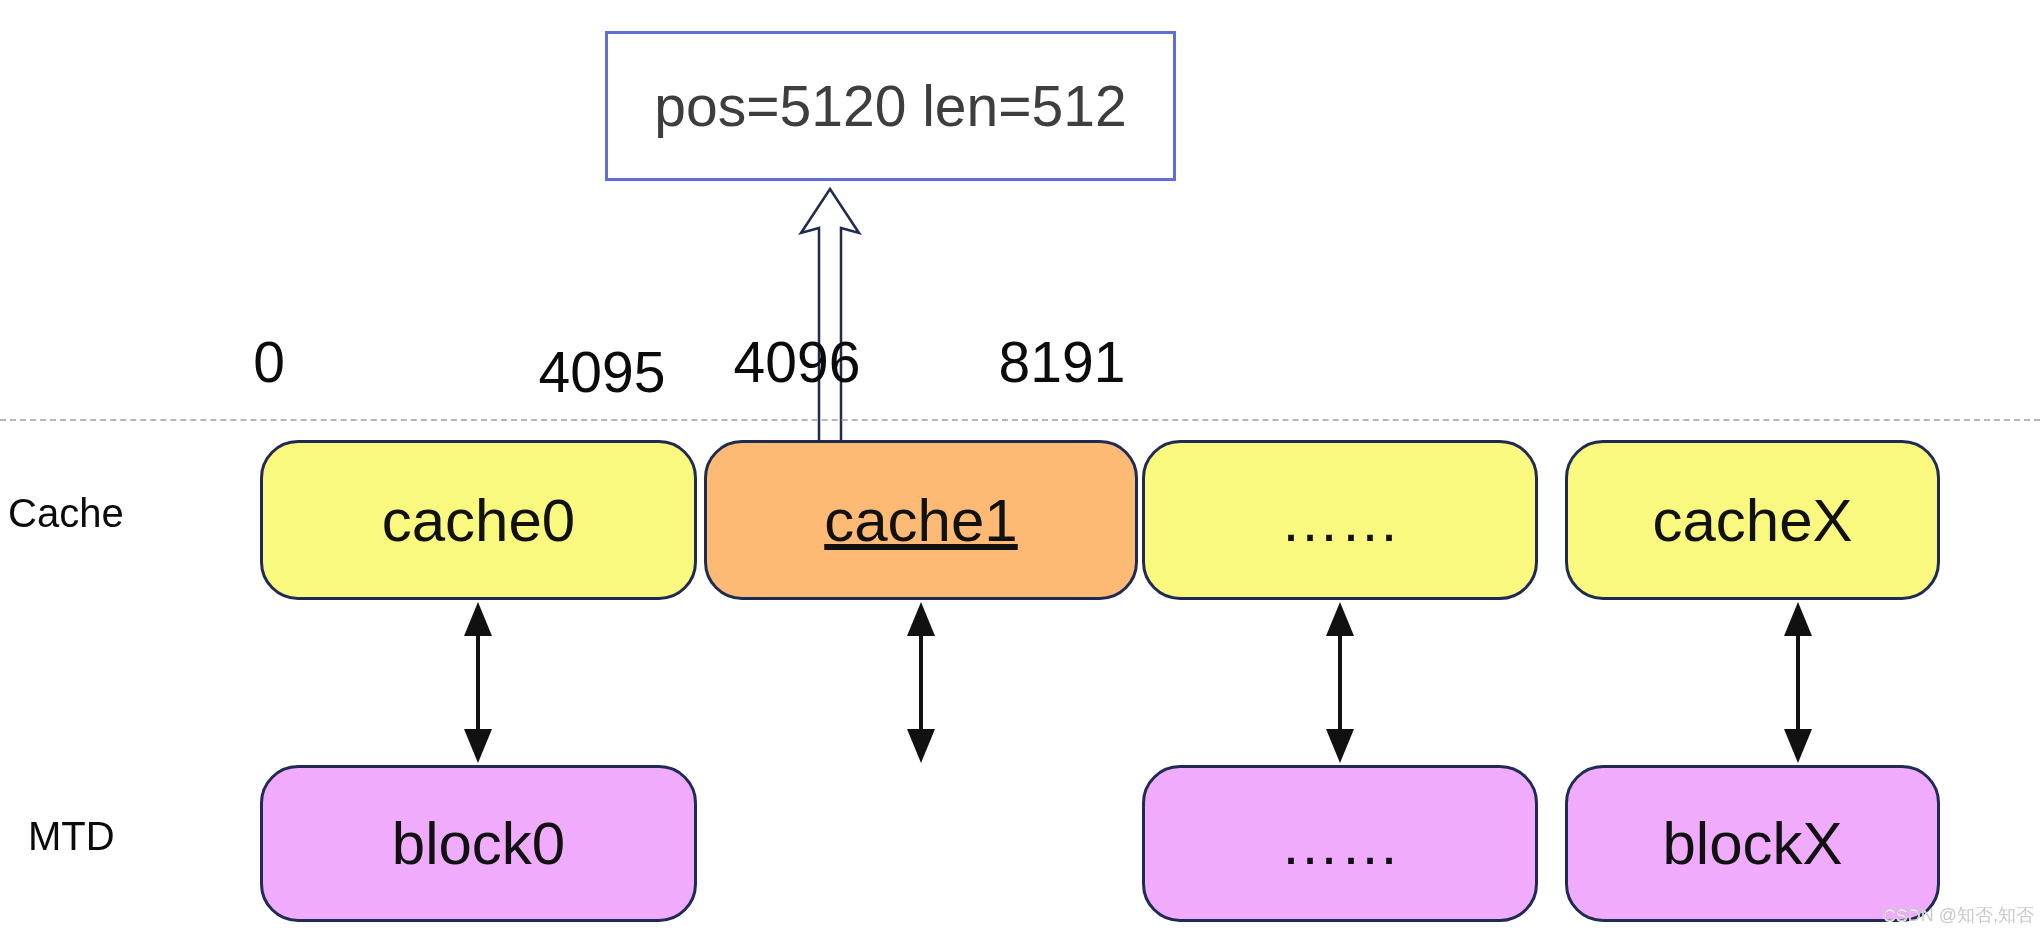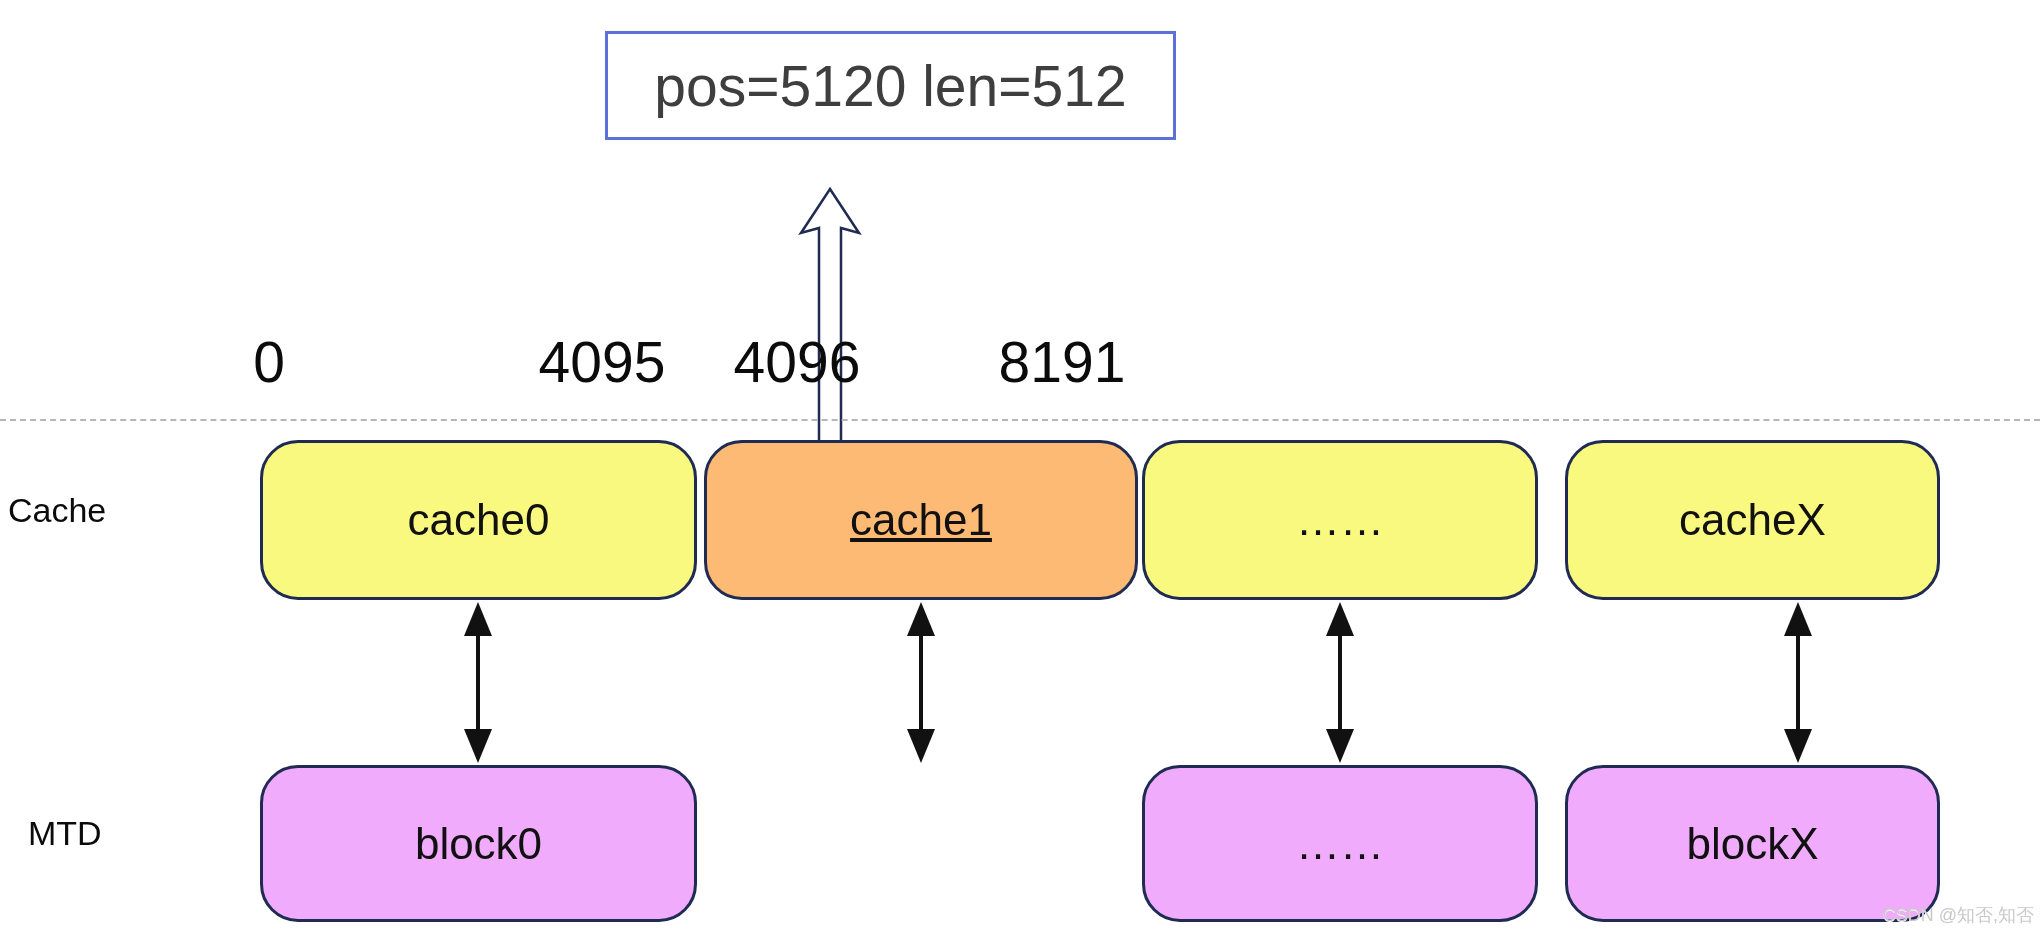--- a/index.html
+++ b/index.html
@@ -15,21 +15,21 @@
     background: #ffffff;
     overflow: hidden;
   }
 
   
   .callout {
     position: absolute;
     left: 605px;
     top: 31px;
     width: 571px;
-    height: 109px;
+    height: 150px;
     box-sizing: border-box;
     border: 3px solid #5E6FD8;
     background: #ffffff;
     display: flex;
     align-items: center;
     justify-content: center;
   }
   .callout span {
     font-size: 57px;
     color: #3E3E3E;
@@ -50,53 +50,53 @@
   .tick {
     position: absolute;
     top: 327px;
     transform: translateX(-50%);
     font-size: 57px;
     line-height: 70px;
     color: #0b0b0b;
     white-space: nowrap;
   }
   .t0 { left: 269px; }
-  .t1 { left: 602px; }
+  .t1 { left: 602px; margin-top: 10px; }
   .t2 { left: 797px; text-align: center; }
   .t3 { left: 1062px; }
 
   
   .dashline {
     position: absolute;
     left: 0;
     top: 419px;
     width: 2040px;
     height: 0;
     border-top: 2px dashed #b6b6b6;
   }
 
   
   .rowlabel {
     position: absolute;
-    font-size: 34px;
+    font-size: 40px;
     color: #0b0b0b;
     white-space: nowrap;
   }
   .cache-label { left: 8px;  top: 491px; }
   .mtd-label   { left: 28px; top: 814px; }
 
   .box {
     position: absolute;
     box-sizing: border-box;
     border: 3px solid #1F2B52;
     border-radius: 38px;
     display: flex;
     align-items: center;
     justify-content: center;
-    font-size: 44px;
+    font-size: 60px;
     color: #111111;
     white-space: nowrap;
   }
   .row-cache { top: 440px; height: 160px; }
   .row-mtd   { top: 765px; height: 157px; }
 
   .col0 { left: 260px;  width: 437px; }
   .col1 { left: 704px;  width: 434px; }
   .col2 { left: 1142px; width: 396px; }
   .col3 { left: 1565px; width: 375px; }

